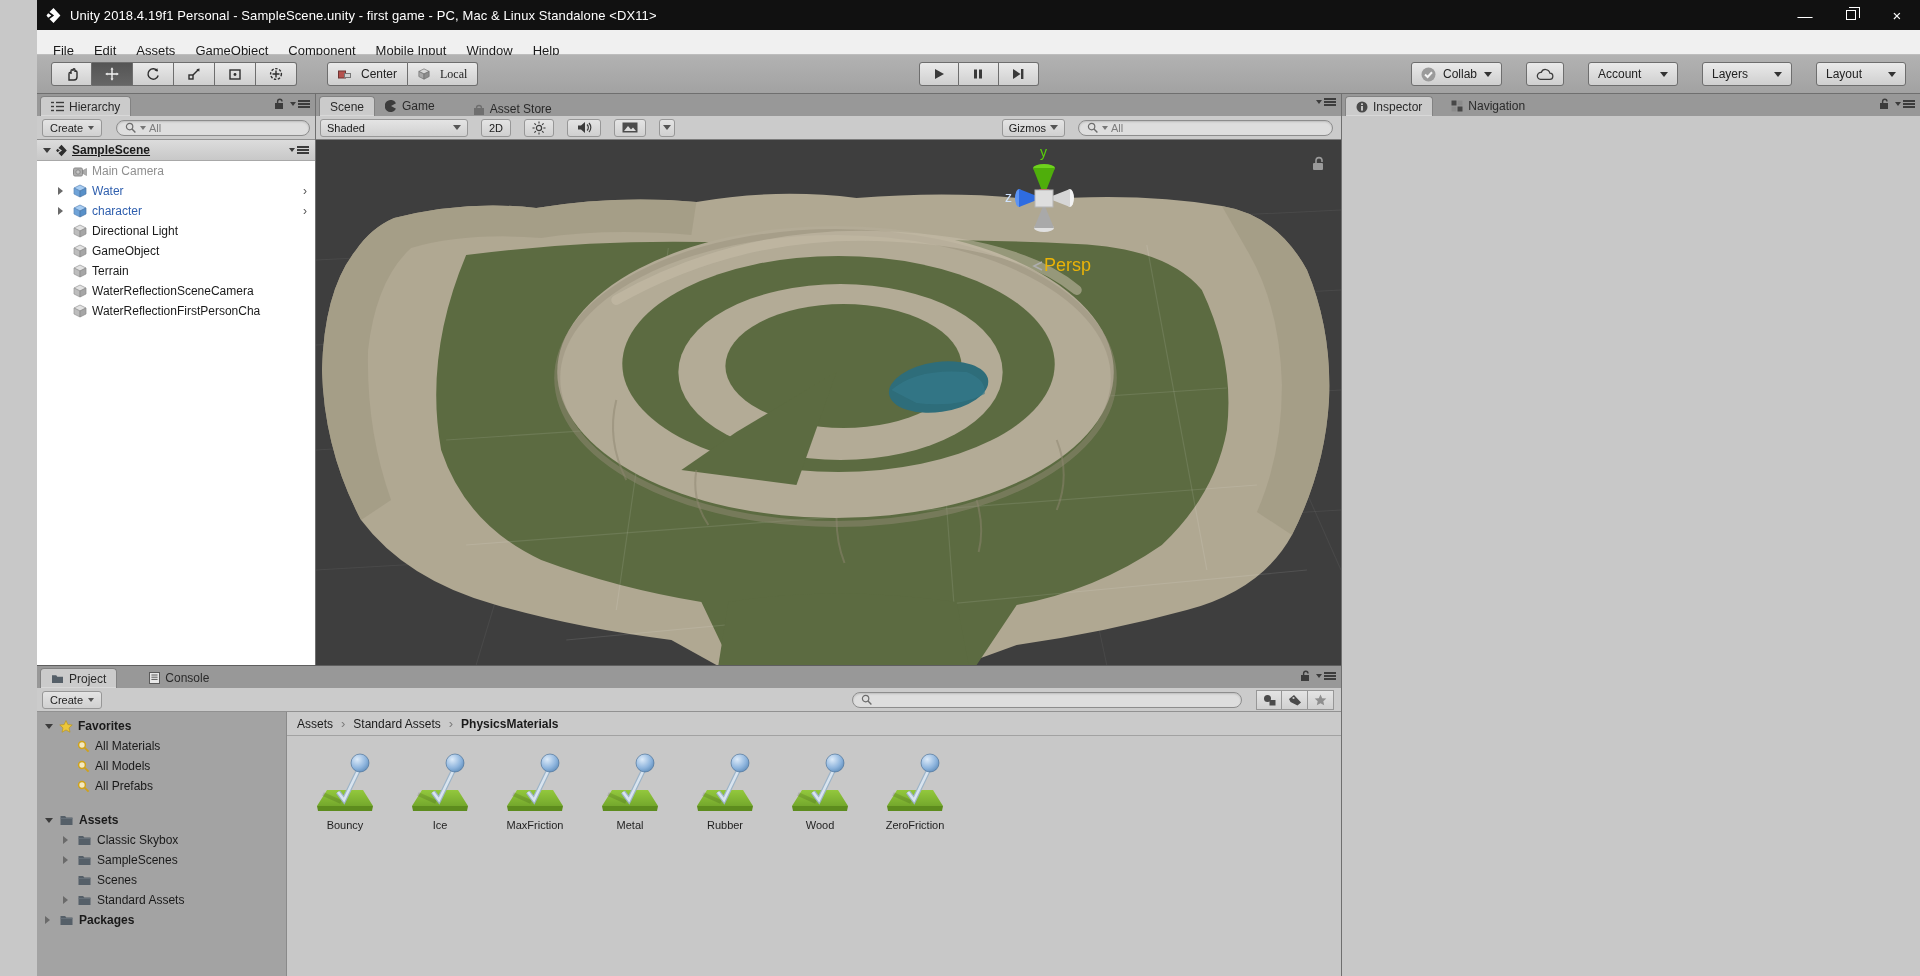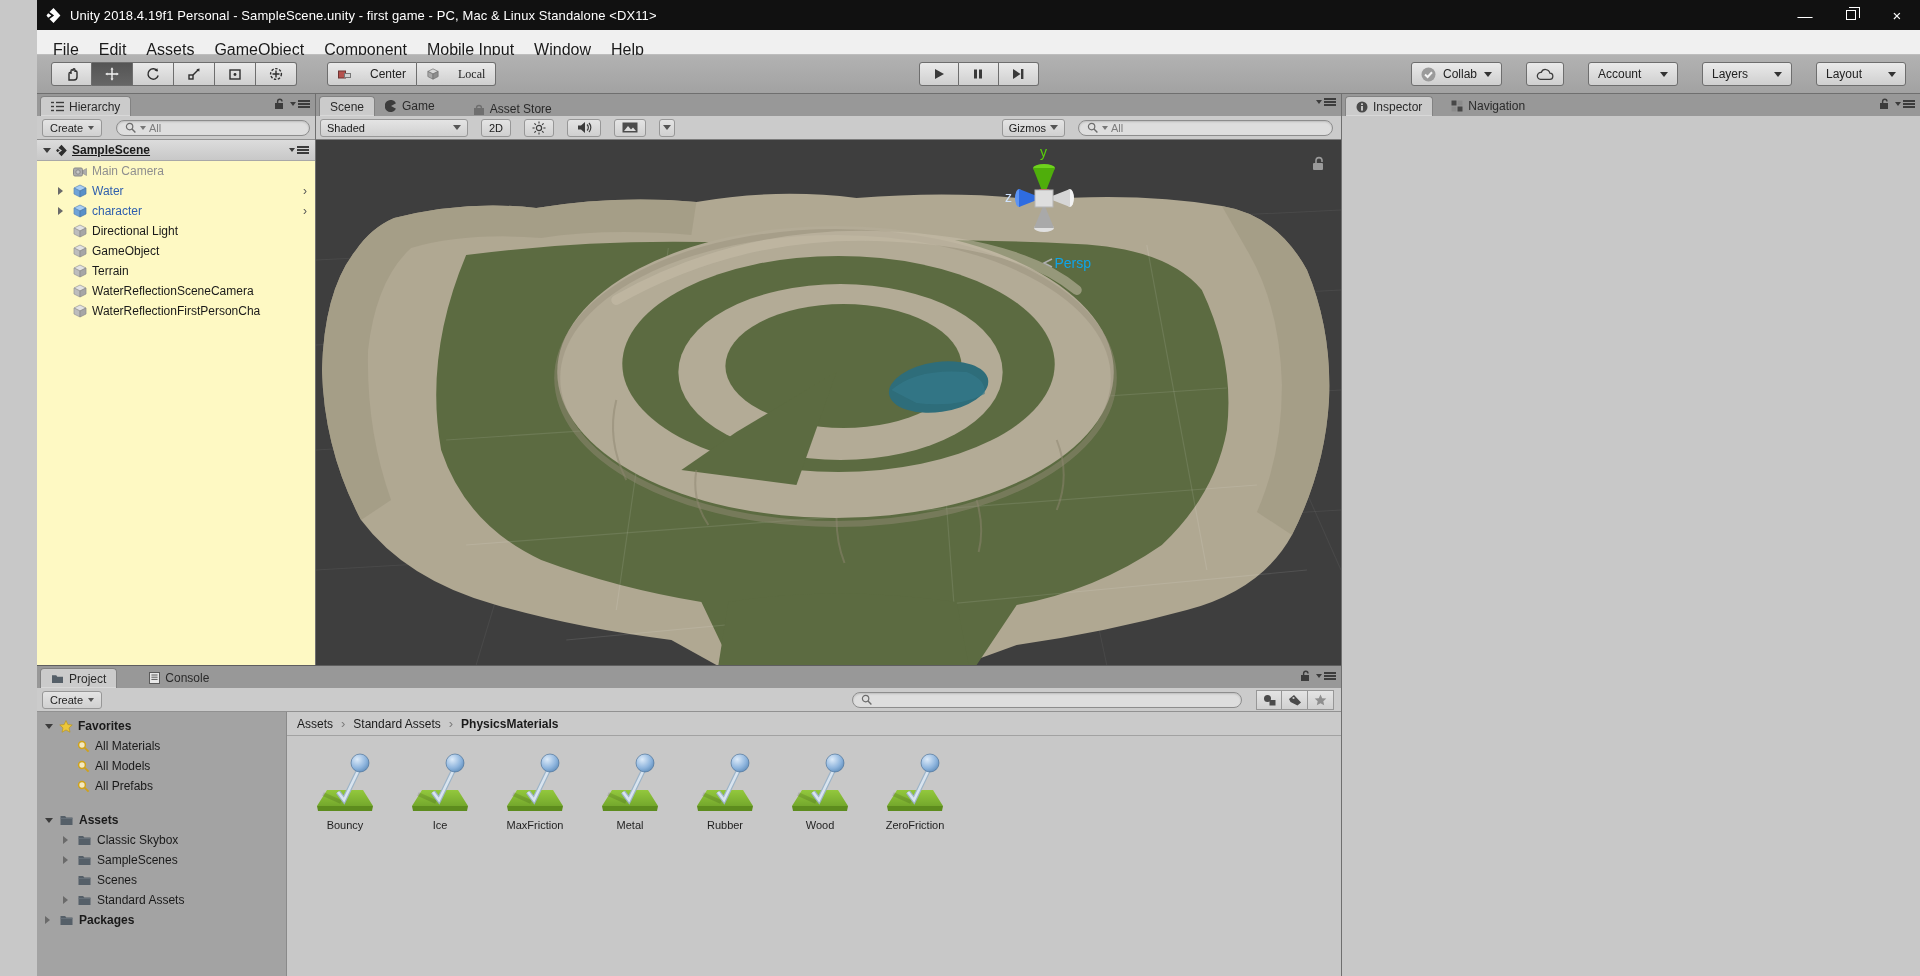--- a/index.html
+++ b/index.html
@@ -10,35 +10,35 @@
   
   .titlebar { height:30px; background:#111; color:#fff; display:flex; align-items:center; padding-left:8px; flex:0 0 auto; }
   .titlebar .title { font-size:13px; margin-left:8px; letter-spacing:0.1px; }
   .win-controls { margin-left:auto; display:flex; height:100%; }
   .win-btn { width:46px; display:flex; align-items:center; justify-content:center; color:#fff; font-size:15px; cursor:default; }
   .restore-glyph { width:10px; height:10px; border:1px solid #fff; position:relative; background:#111; }
   .restore-glyph:before { content:""; position:absolute; left:2px; top:-4px; width:10px; height:10px; border:1px solid #fff; border-bottom:none; border-left:none; }
 
   
   .menubar { height:25px; background:#f0f0f0; border-bottom:1px solid #bdbdbd; display:flex; align-items:center; padding-left:6px; flex:0 0 auto; }
-  .menu-item { padding:0 10px; font-size:16px; height:100%; display:flex; align-items:center;margin-top:16px; }
+  .menu-item { padding:0 10px; font-size:13px; height:100%; display:flex; align-items:center;margin-top:16px; }
 
   
   .toolbar { height:39px; background:linear-gradient(#b2b2b2,#a2a2a2); border-bottom:1px solid #6f6f6f; display:flex; align-items:center; padding:0 14px; flex:0 0 auto; position:relative; }
   .btn { height:24px; background:linear-gradient(#eaeaea,#cfcfcf); border:1px solid #6e6e6e; display:flex; align-items:center; justify-content:center; font-size:12px; color:#222; }
   .group { display:flex; }
   .group .btn { border-left:none; }
   .group .btn:first-child { border-left:1px solid #6e6e6e; border-radius:3px 0 0 3px; }
   .group .btn:last-child { border-radius:0 3px 3px 0;font-family:Liberation Serif, serif; }
   .tool-btn { width:41px; }
   .tool-btn svg { stroke:#2e2e2e; fill:none; stroke-width:1.4; }
   .tool-btn.active { background:linear-gradient(#545454,#666); }
   .tool-btn.active svg { stroke:#f2f2f2; }
   .pivot-group { margin-left:30px; }
-  .pivot-btn { padding:0 10px; gap:19px; }
+  .pivot-btn { padding:0 10px; gap:10px; }
   .play-group { position:absolute; left:50%; transform:translateX(-50%); }
   .play-btn { width:40px; }
   .tb-right { margin-left:auto; display:flex; align-items:center; gap:24px; }
   .dd-btn { border-radius:3px; padding:0 9px; gap:7px; }
   .caret { width:0; height:0; border-left:4px solid transparent; border-right:4px solid transparent; border-top:5px solid #333; }
   .dd-wide { width:90px; justify-content:space-between; }
 
   
   .content { flex:1; display:flex; min-height:0; }
   .left-col { width:1304px; display:flex; flex-direction:column; flex:0 0 auto; }
@@ -57,39 +57,39 @@
   .burger:before { content:""; position:absolute; left:0; right:0; top:1px; border-top:2px solid #3c3c3c; }
 
   
   .panel-toolbar { height:24px; background:#cbcbcb; border-bottom:1px solid #919191; display:flex; align-items:center; padding:0 5px; gap:14px; flex:0 0 auto; }
   .mini-dd { height:18px; display:flex; align-items:center; gap:5px; padding:0 7px; font-size:11px; color:#222; background:linear-gradient(#e4e4e4,#d0d0d0); border:1px solid #979797; border-radius:3px; }
   .mini-dd .caret { border-left-width:3px; border-right-width:3px; border-top-width:4px; }
   .search-pill { flex:1; height:16px; background:#dedede; border:1px solid #8d8d8d; border-radius:9px; display:flex; align-items:center; padding:0 8px; gap:3px; box-shadow:inset 0 1px 2px rgba(0,0,0,.15); }
   .search-pill .ph { color:#7d7d7d; font-size:11px; }
 
   
-  .hierarchy { width:279px; flex:0 0 auto; background:#fef9c3; border-right:1px solid #6f6f6f; display:flex; flex-direction:column; }
+  .hierarchy { width:279px; flex:0 0 auto; background:#ffffff; border-right:1px solid #6f6f6f; display:flex; flex-direction:column; }
   .scene-header { height:21px; background:linear-gradient(#dcdcdc,#c8c8c8); border-bottom:1px solid #a8a8a8; display:flex; align-items:center; padding:0 6px; gap:4px; font-weight:bold; font-size:12px; position:relative;text-decoration:underline; }
   .tri-open { width:0;height:0;border-left:4px solid transparent;border-right:4px solid transparent;border-top:5px solid #3c3c3c; }
   .tri-closed { width:0;height:0;border-top:4px solid transparent;border-bottom:4px solid transparent;border-left:5px solid #6a6a6a; }
   .h-row { height:20px; display:flex; align-items:center; padding-left:36px; gap:5px; position:relative; font-size:12px; }
   .h-row .h-tri { position:absolute; left:21px; }
   .h-row .chev { position:absolute; right:8px; color:#555; font-size:12px; }
   .h-row.muted { color:#8f8f8f; }
   .h-row.prefab { color:#2f5fae; }
 
   
   .scene-panel { flex:1; display:flex; flex-direction:column; min-width:0; }
   .scene-toolbar { height:24px; background:#cbcbcb; border-bottom:1px solid #7c7c7c; display:flex; align-items:center; padding:0 4px; gap:13px; flex:0 0 auto; }
   .sc-btn { height:18px; display:flex; align-items:center; justify-content:center; padding:0 6px; font-size:11px; background:linear-gradient(#e4e4e4,#d0d0d0); border:1px solid #979797; border-radius:3px; gap:4px; }
   .shaded-dd { width:148px; justify-content:space-between; }
   .viewport { flex:1; position:relative; background:#3e3e3e; overflow:hidden; }
   .viewport > svg.world { position:absolute; inset:0; width:100%; height:100%; }
   .axis-gizmo { position:absolute; top:4px; right:242px; width:110px; }
-  .persp-label { position:absolute; top:115px; right:250px; color:#0ea5e9; font-size:14px; display:flex; align-items:center; }
+  .persp-label { position:absolute; top:115px; right:250px; color:#eab308; font-size:18px; display:flex; align-items:center; }
   .vp-lock { position:absolute; top:16px; right:16px; }
 
   
   .inspector-body { flex:1; background:#c8c8c8; }
 
   
   .project { flex:1; display:flex; flex-direction:column; border-top:1px solid #5e5e5e; min-height:0; }
   .proj-search { flex:0 0 390px; margin-left:auto; }
   .icon-btn { width:26px; height:20px; display:flex; align-items:center; justify-content:center; background:linear-gradient(#e4e4e4,#d0d0d0); border:1px solid #979797; }
   .icon-btn.joined { border-left:none; }

